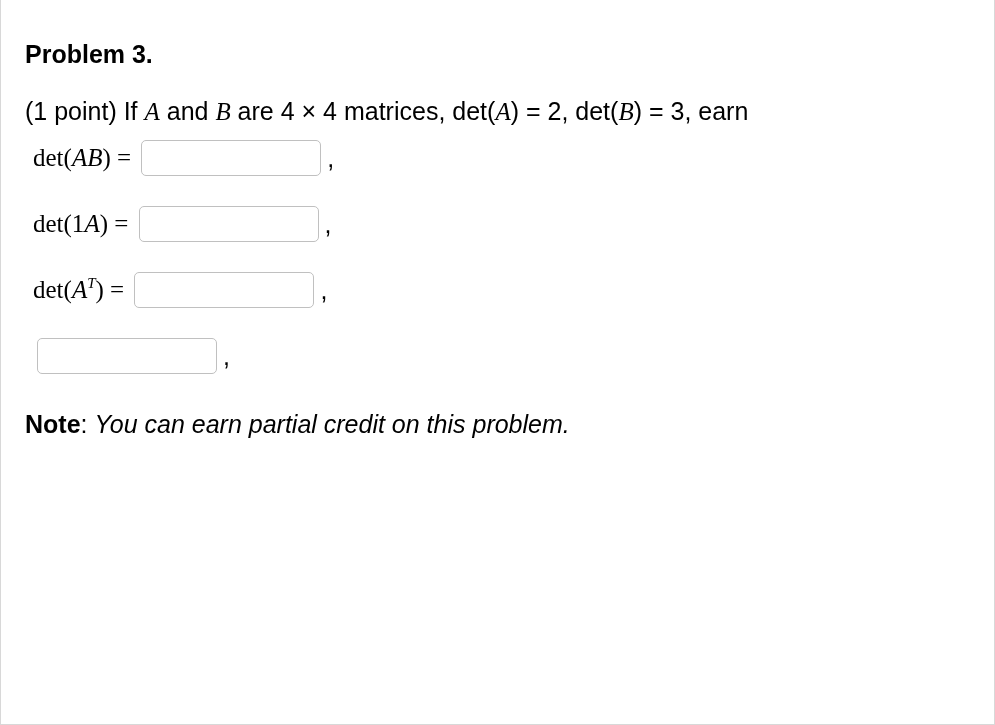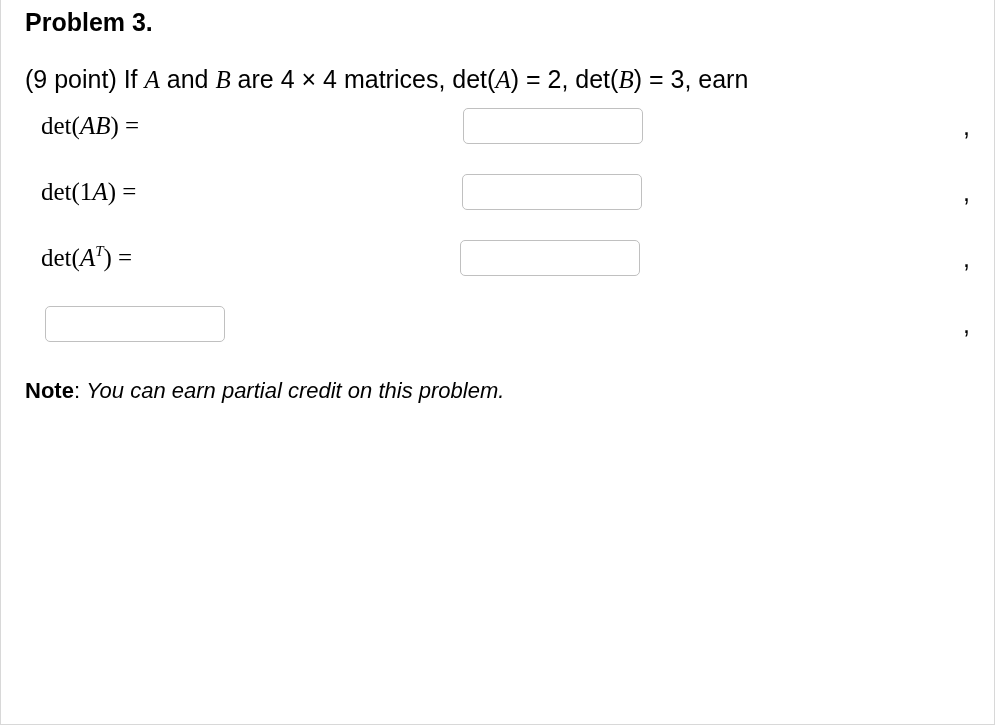--- a/index.html
+++ b/index.html
@@ -10,43 +10,42 @@
     font-family: Arial, Helvetica, sans-serif;
     background: #ffffff;
     color: #000000;
   }
   .container {
     box-sizing: border-box;
     width: 995px;
     height: 725px;
     border: 1px solid #d8d8d8;
     border-top: none;
-    padding: 8px 24px 24px 24px;
+    padding: 40px 24px 24px 24px;
   }
   .title {
     font-size: 25px;
     font-weight: bold;
     margin: 0 0 28px 0;
   }
   .prompt {
     font-size: 25px;
     margin: 0 0 10px 0;
     font-family: Arial, Helvetica, sans-serif;
   }
   .prompt .math-it {
     font-family: "Times New Roman", Times, serif;
     font-style: italic;
   }
   .row {
     display: flex;
     align-items: center;
     font-size: 25px;
-    margin: 14px 0 30px 16px;
+    margin: 14px 0 30px 8px;
     font-family: "Times New Roman", Times, serif;
-    justify-content: space-between;
   }
   .row .label {
     white-space: pre;
   }
   .row .m-it {
     font-style: italic;
   }
   .row .sup {
     font-size: 15px;
     position: relative;
@@ -73,39 +72,39 @@
     padding: 2px 8px;
     box-sizing: border-box;
     margin: 0 6px 0 4px;
     font-family: Arial, Helvetica, sans-serif;
   }
   .trail {
     font-family: Arial, Helvetica, sans-serif;
     font-size: 25px;
   }
   .note {
-    font-size: 22px;
+    font-size: 25px;
     margin-top: 36px;
   }
   .note .bold {
     font-weight: bold;
   }
   .note .ital {
     font-style: italic;
   }
 </style>
 </head>
 <body>
 
 <div class="container">
 
   <p class="title">Problem 3.</p>
 
   <p class="prompt">
-    <span>(9 point) If </span><span class="math-it">A</span><span> and </span><span class="math-it">B</span><span> are 4 × 4 matrices, </span><span>det(</span><span class="math-it">A</span><span>) = 2, </span><span>det(</span><span class="math-it">B</span><span>) = 3, earn</span>
+    <span>(1 point) If </span><span class="math-it">A</span><span> and </span><span class="math-it">B</span><span> are 4 × 4 matrices, </span><span>det(</span><span class="math-it">A</span><span>) = 2, </span><span>det(</span><span class="math-it">B</span><span>) = 3, earn</span>
   </p>
 
   <div class="row">
     <span class="label"><span>det(</span><span class="m-it">AB</span><span>) = </span></span>
     <input class="answer" type="text" style="">
     <span class="trail">,</span>
   </div>
 
   <div class="row">
     <span class="label"><span>det(1</span><span class="m-it">A</span><span>) = </span></span>

